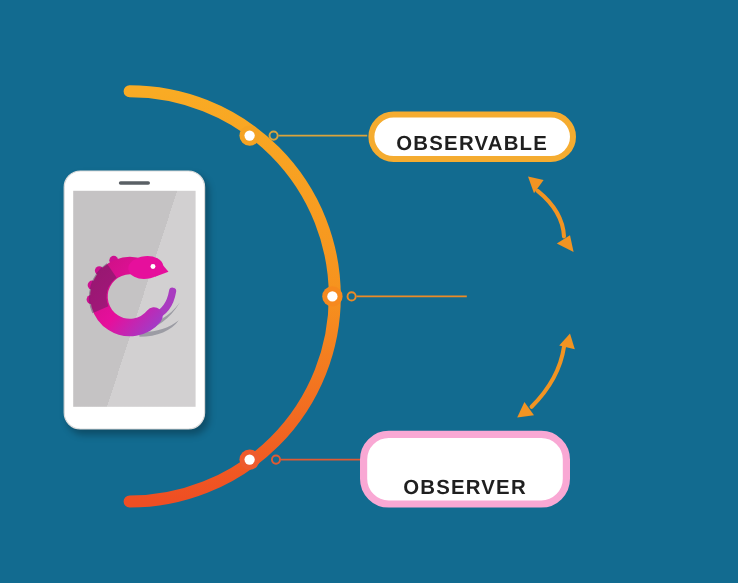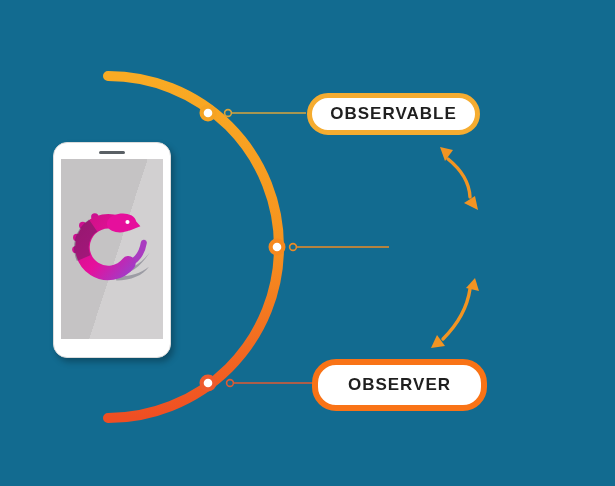--- a/index.html
+++ b/index.html
@@ -24,34 +24,34 @@
   }
   .screen{
     position:absolute;left:7px;top:16px;width:102px;height:180px;
     background:linear-gradient(108deg,#c5c3c4 0%,#c5c3c4 54%,#d2d0d1 54%,#d2d0d1 100%);
     display:flex;align-items:center;justify-content:center;
   }
   .logo{width:88px;height:86px;margin-top:-4px;}
   
   .pill{
     position:absolute;background:#ffffff;box-sizing:border-box;
-    display:flex;align-items:center;justify-content:center;
+    display:flex;align-items:flex-end;justify-content:center;
     font-weight:700;color:#1f1f1f;letter-spacing:1px;font-size:17px;
   }
   .pill-observable{
     left:307px;top:93px;width:173px;height:42px;
     border:5px solid #F5AC30;border-radius:22px;
   }
   .pill-operator{
     left:388px;top:224px;width:176px;height:46px;
     border:6px solid #F6921E;border-radius:24px;
   }
   .pill-observer{
-    left:312px;top:359px;width:175px;height:52px;
-    border:6px solid #f97316;border-radius:24px;
+    left:300px;top:359px;width:175px;height:64px;
+    border:6px solid #f9a8d4;border-radius:24px;
   }
 </style>
 </head>
 <body>
 
 <div class="stage">
 
   <svg class="overlay" width="615" height="486" viewBox="0 0 615 486">
     <defs>
       <linearGradient id="arcG" x1="0" y1="76" x2="0" y2="418" gradientUnits="userSpaceOnUse">

